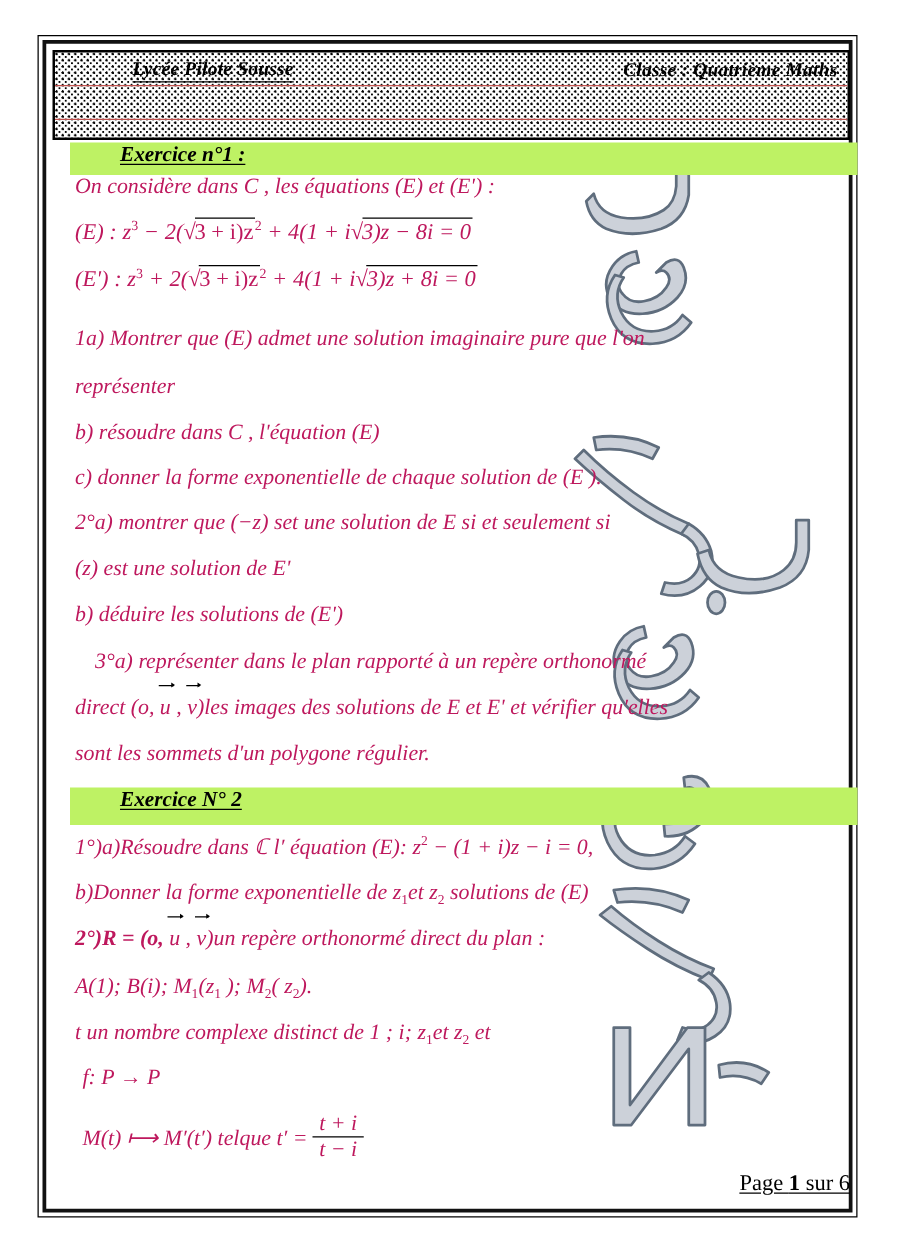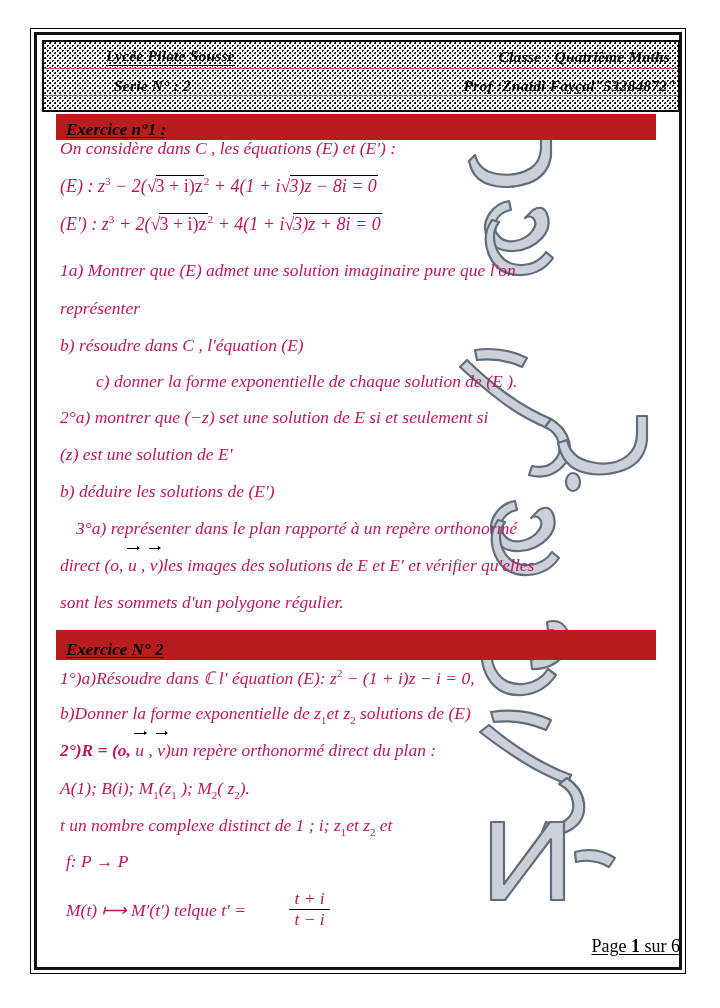--- a/index.html
+++ b/index.html
@@ -86,24 +86,25 @@
   }
   .rl1 { top: 26px; }
   .rl2 { top: 53px; }
 
   
   .banner {
     position: absolute;
     left: 56px;
     width: 600px;
     height: 26px;
-    background: #b91c1c;
+    background: #bef264;
     display: flex;
-    align-items: flex-end;
+    align-items: flex-start;
     z-index: 4;
+    padding-left: 30px;
   }
   .banner-text {
     font-style: italic;
     font-weight: bold;
     font-size: 17px;
     color: #000;
     padding-left: 10px;
     text-decoration: underline;
     text-underline-offset: 2px;
   }
@@ -149,21 +150,20 @@
   }
   .bold { font-weight: bold; }
 
   
   .frac {
     display: inline-block;
     vertical-align: middle;
     font-style: italic;
     position: relative;
     top: -0.15em;
-    margin-left: 39px;
   }
   .frac .num { display: block; padding: 0 5px 1px 5px; }
   .frac .den { display: block; padding: 1px 5px 0 5px; border-top: 1.3px solid #000; }
 
   
   #footer-page {
     position: absolute;
     right: 40px;
     top: 936px;
     font-size: 18px;
@@ -229,44 +229,40 @@
 
 <div id="header-table">
   <div class="hdr-red-line rl1"></div>
   <div class="hdr-red-line rl2"></div>
 
   <div class="hdr-row first">
     <span class="hdr-cell hdr-left u-black">Lycée Pilote Sousse</span>
     <span class="hdr-cell hdr-right">Classe : Quatrième Maths</span>
   </div>
 
-  <div class="hdr-row">
-    <span class="hdr-cell hdr-left-2">Serie  N° : 2</span>
-    <span class="hdr-cell hdr-right-2">Prof :Znaidi Fayçal"53284872"</span>
-  </div>
 </div>
 
 <div class="banner" id="banner-ex1">
   <span class="banner-text">Exercice n°1 :</span>
 </div>
 
 <div class="line" style="left:60px; top:140px;">On considère dans C , les équations (E) et (E') :</div>
 
 <div class="line math" style="left:60px; top:176px;">
   <span>(E) : z</span><sup class="ex">3</sup><span> − 2(</span><span class="nonital">√</span><span class="rad nonital">3 + i)z</span><sup class="ex">2</sup><span> + 4(1 + i</span><span class="nonital">√</span><span class="rad">3)z − 8i = 0</span>
 </div>
 
 <div class="line math" style="left:60px; top:214px;">
   <span>(E') : z</span><sup class="ex">3</sup><span> + 2(</span><span class="nonital">√</span><span class="rad nonital">3 + i)z</span><sup class="ex">2</sup><span> + 4(1 + i</span><span class="nonital">√</span><span class="rad">3)z + 8i = 0</span>
 </div>
 
 <div class="line" style="left:60px; top:262px;">1a)  Montrer que (E) admet une solution imaginaire pure que l'on</div>
 <div class="line" style="left:60px; top:300px;">représenter</div>
 <div class="line" style="left:60px; top:337px;">b) résoudre dans C , l'équation (E)</div>
-<div class="line" style="left:60px; top:373px;margin-left:36px;">c) donner la forme exponentielle de chaque solution de (E ).</div>
+<div class="line" style="left:60px; top:373px;">c) donner la forme exponentielle de chaque solution de (E ).</div>
 
 <div class="line" style="left:60px; top:409px;">2°a)  montrer que (−z) set une solution de E si et seulement si</div>
 <div class="line" style="left:60px; top:446px;">(z) est une solution de E'</div>
 <div class="line" style="left:60px; top:483px;">b)  déduire les solutions de (E')</div>
 
 <div class="line" style="left:76px; top:520px;"> 3°a) représenter dans le plan rapporté à un repère orthonormé</div>
 
 <div class="line" style="left:60px; top:557px;">
   <span>direct (o, </span><span class="vecwrap"><span>u</span></span><span> , </span><span class="vecwrap"><span>v</span></span><span>)les images des solutions de E et E' et vérifier qu'elles</span>
 </div>

